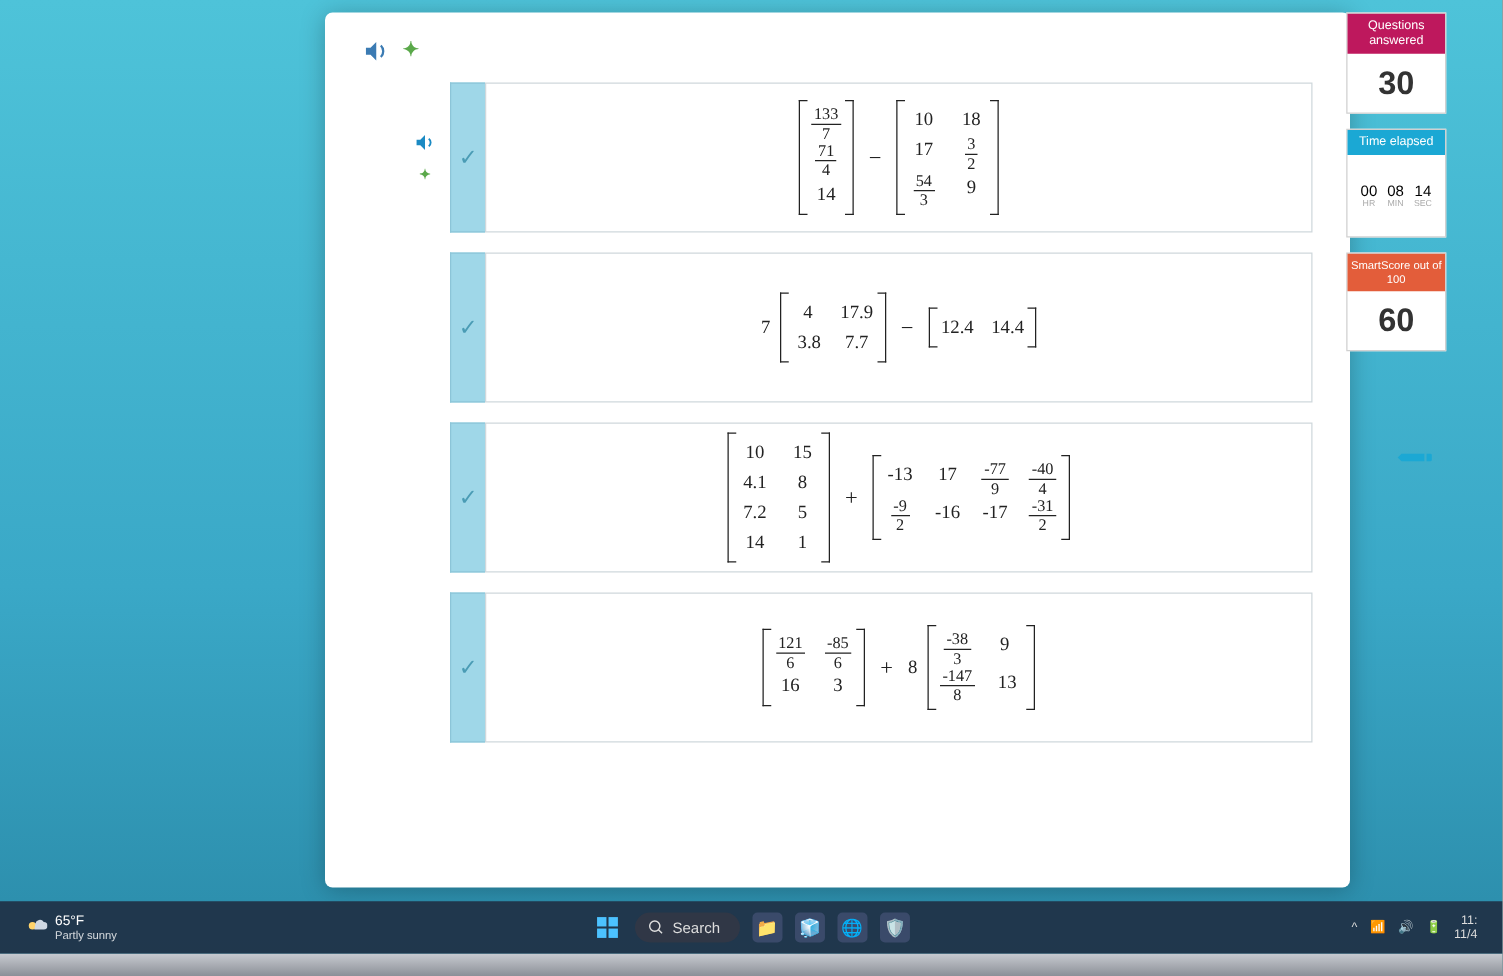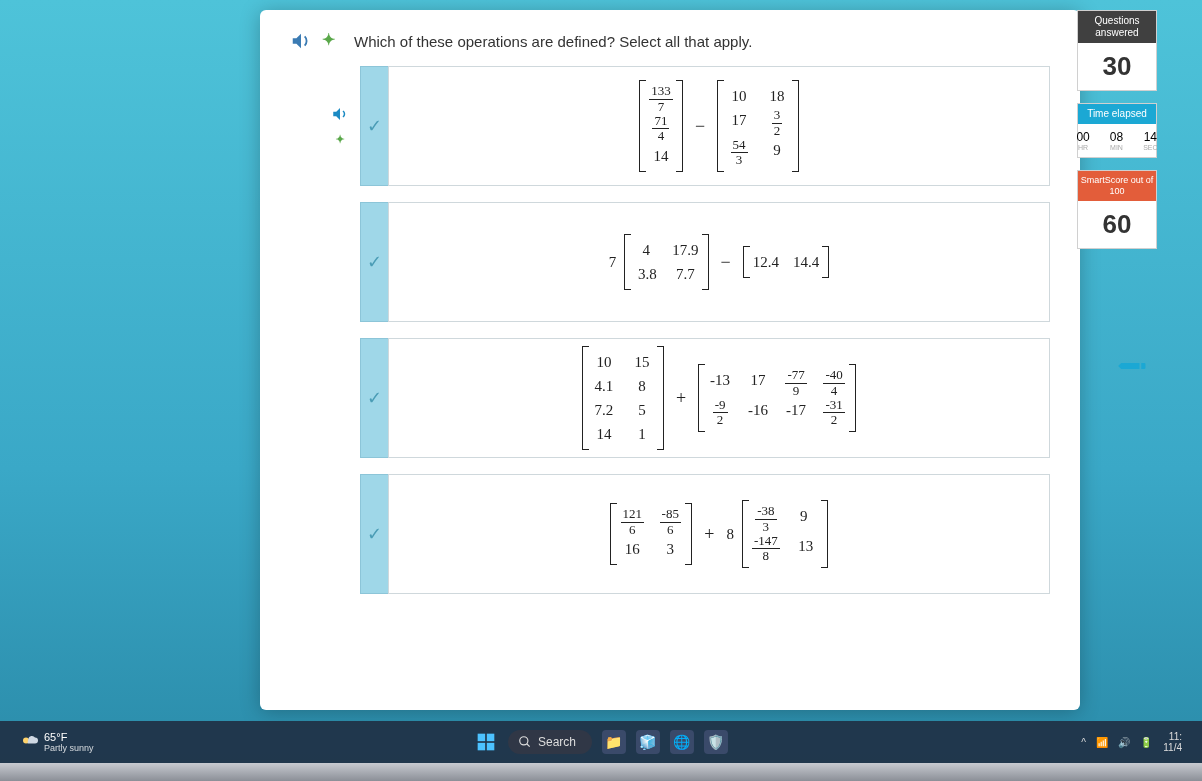--- a/index.html
+++ b/index.html
@@ -151,27 +151,27 @@
     border: 1px solid #d0d0d0;
     text-align: center;
     margin-bottom: 12px;
   }
   .panel-head {
     color: #fff;
     font-size: 10px;
     padding: 4px 2px;
     line-height: 1.2;
   }
-  .green-head { background: #404040; }
+  .green-head { background: #be185d; }
   .blue-head { background: #1ba8d4; }
   .timer-body {
-    padding: 6px 2px;
+    padding: 22px 2px;
     display:flex;
     justify-content:center;
-    gap:20px;
+    gap:8px;
     font-size:12px;
   }
   .timer-seg {
     display:flex; flex-direction:column; align-items:center;
   }
   .timer-seg .lbl { font-size:7px; color:#aaa; }
   .smart-head { background: #e35d3a; color:#fff; font-size:9px; padding:4px 2px; line-height:1.2;}
   .big-num {
     font-size: 26px;
     font-weight: 600;
@@ -269,21 +269,20 @@
       </svg>
   </div>
 
   <div class="app-window">
     <div class="q-header">
       <svg class="speaker-icon" viewBox="0 0 24 24" fill="currentColor">
           <path d="M3 9v6h4l5 5V4L7 9H3z"></path>
           <path d="M16 7a7 7 0 010 10" stroke="currentColor" fill="none" stroke-width="2"></path>
         </svg>
       <span class="tts-icon">✦</span>
-      <span class="q-text">Which of these operations are defined? Select all that apply.</span>
     </div>
 
     <div class="options">
 
       <div class="option-row">
         <div class="left-ctrl">
           <svg class="small-speaker" viewBox="0 0 24 24" fill="currentColor">
               <path d="M3 9v6h4l5 5V4L7 9H3z"></path>
               <path d="M16 8a5 5 0 010 8" stroke="currentColor" fill="none" stroke-width="2"></path>
             </svg>

